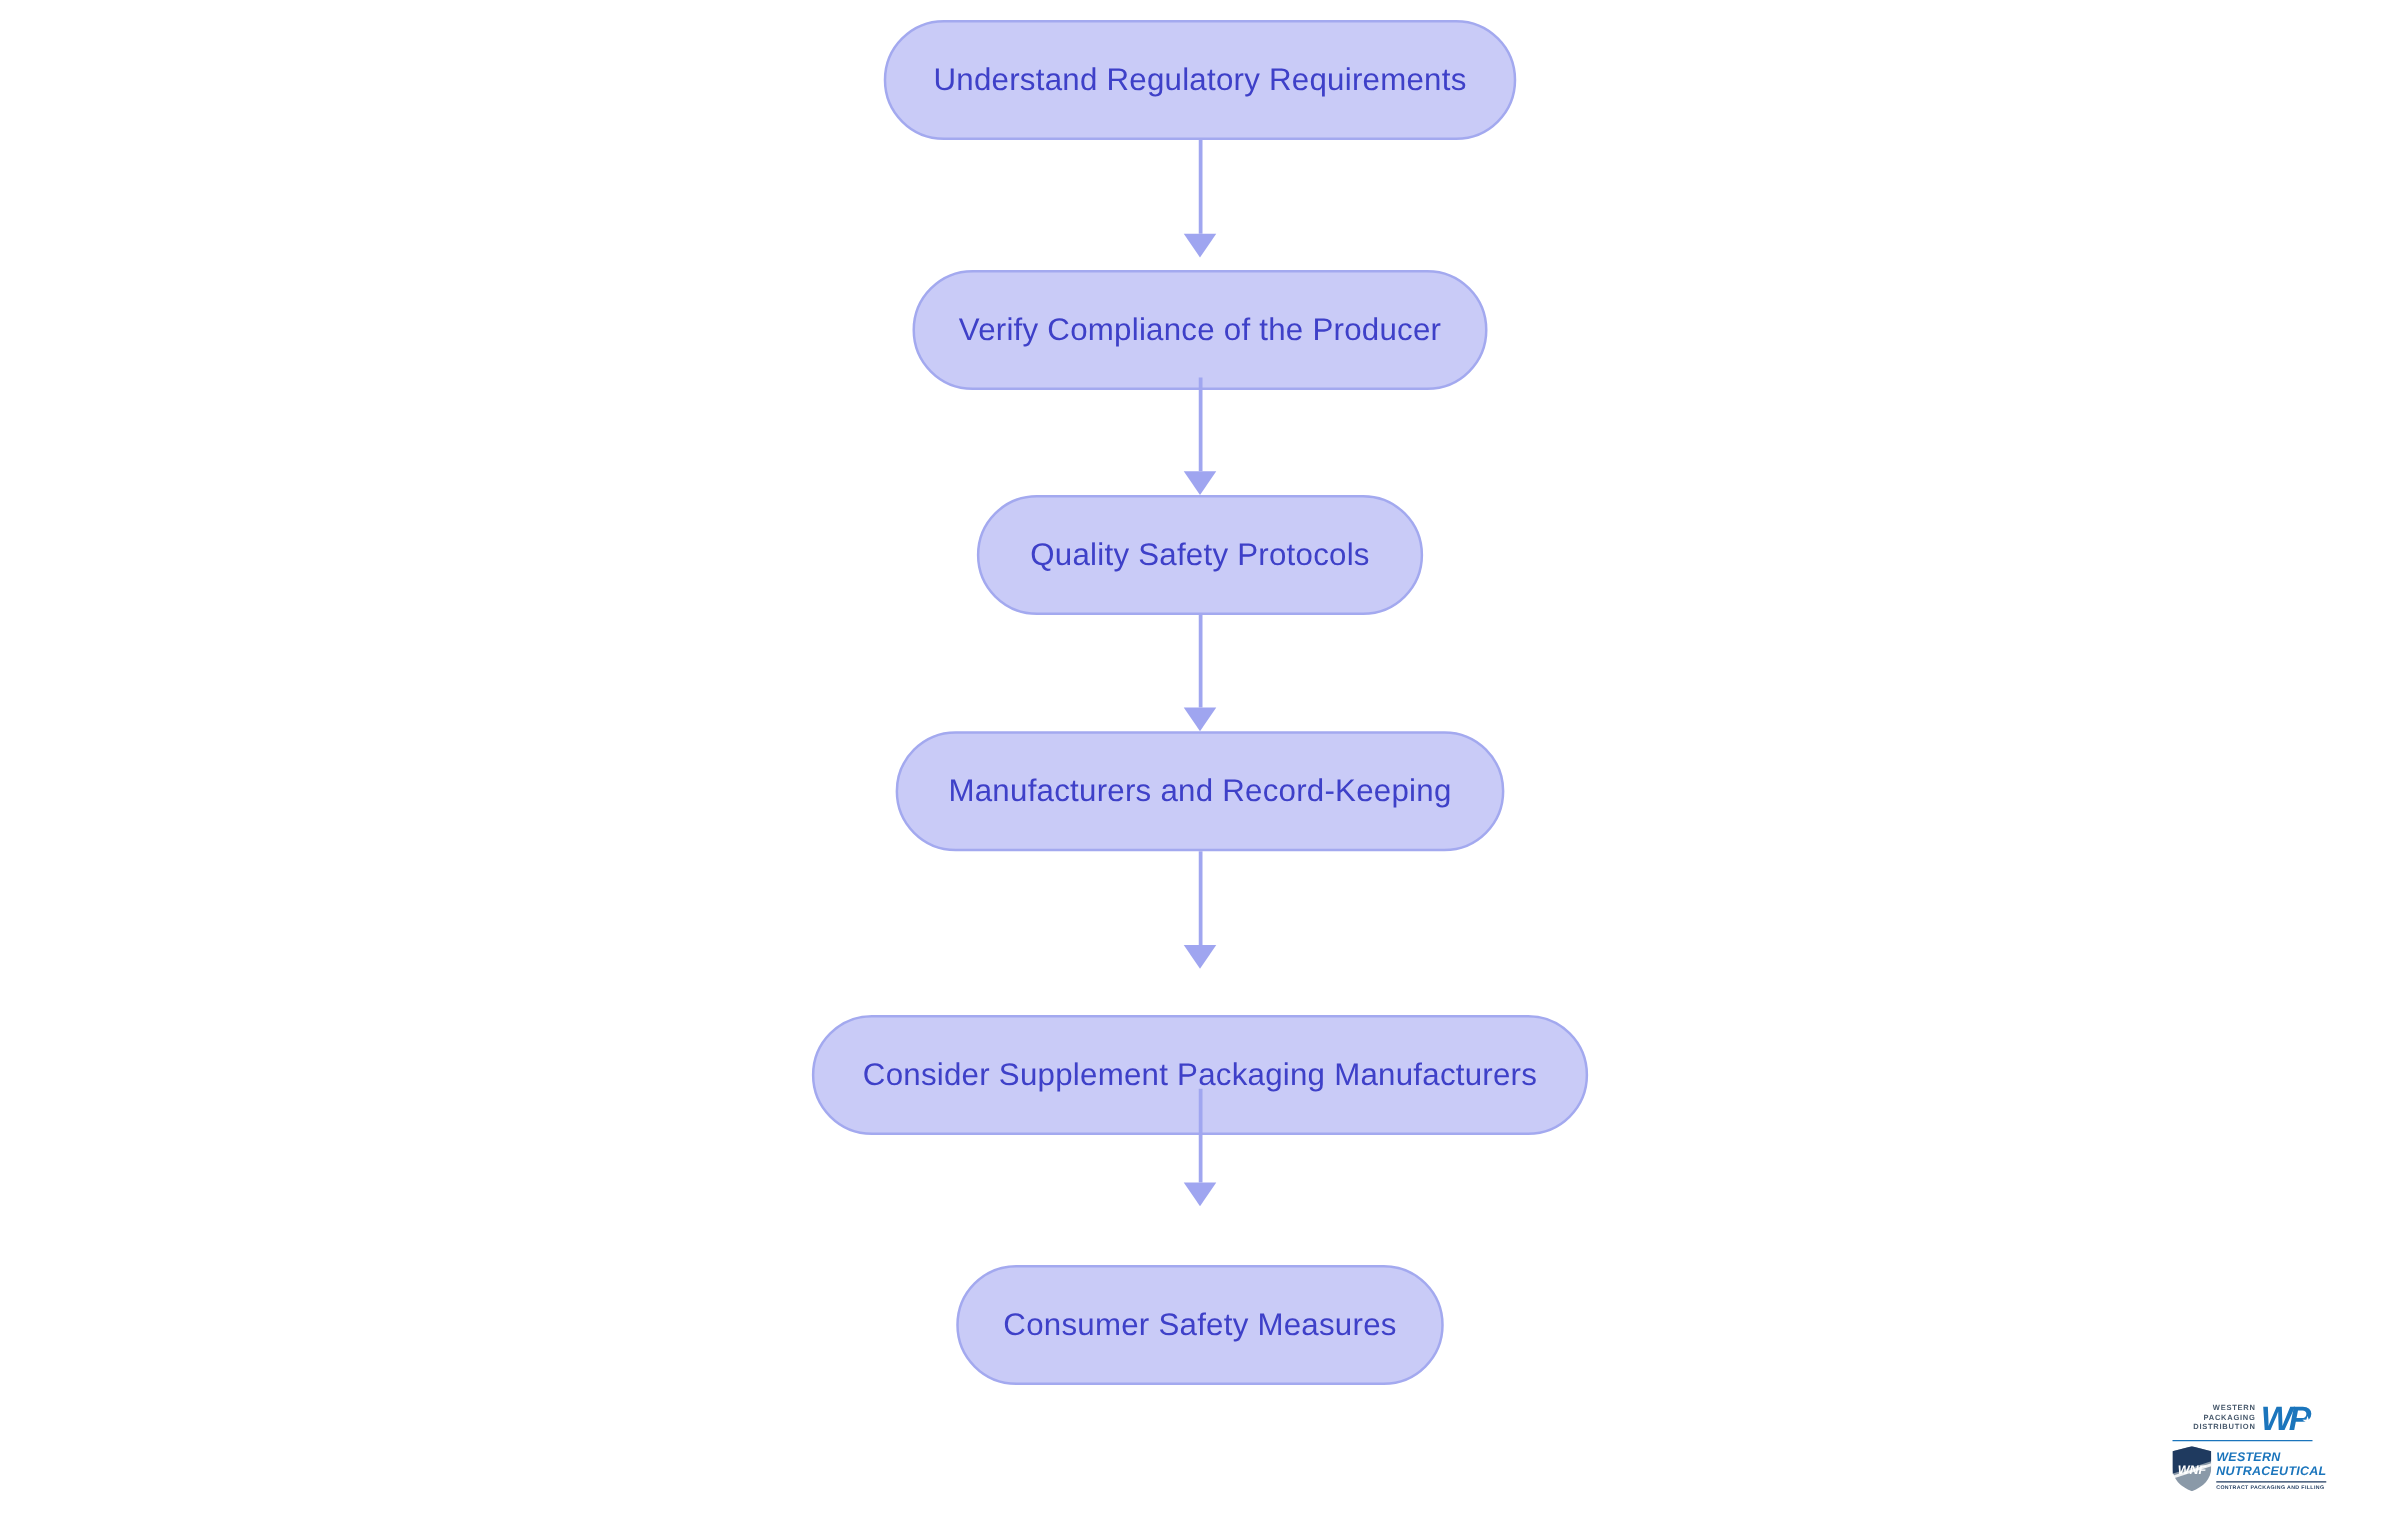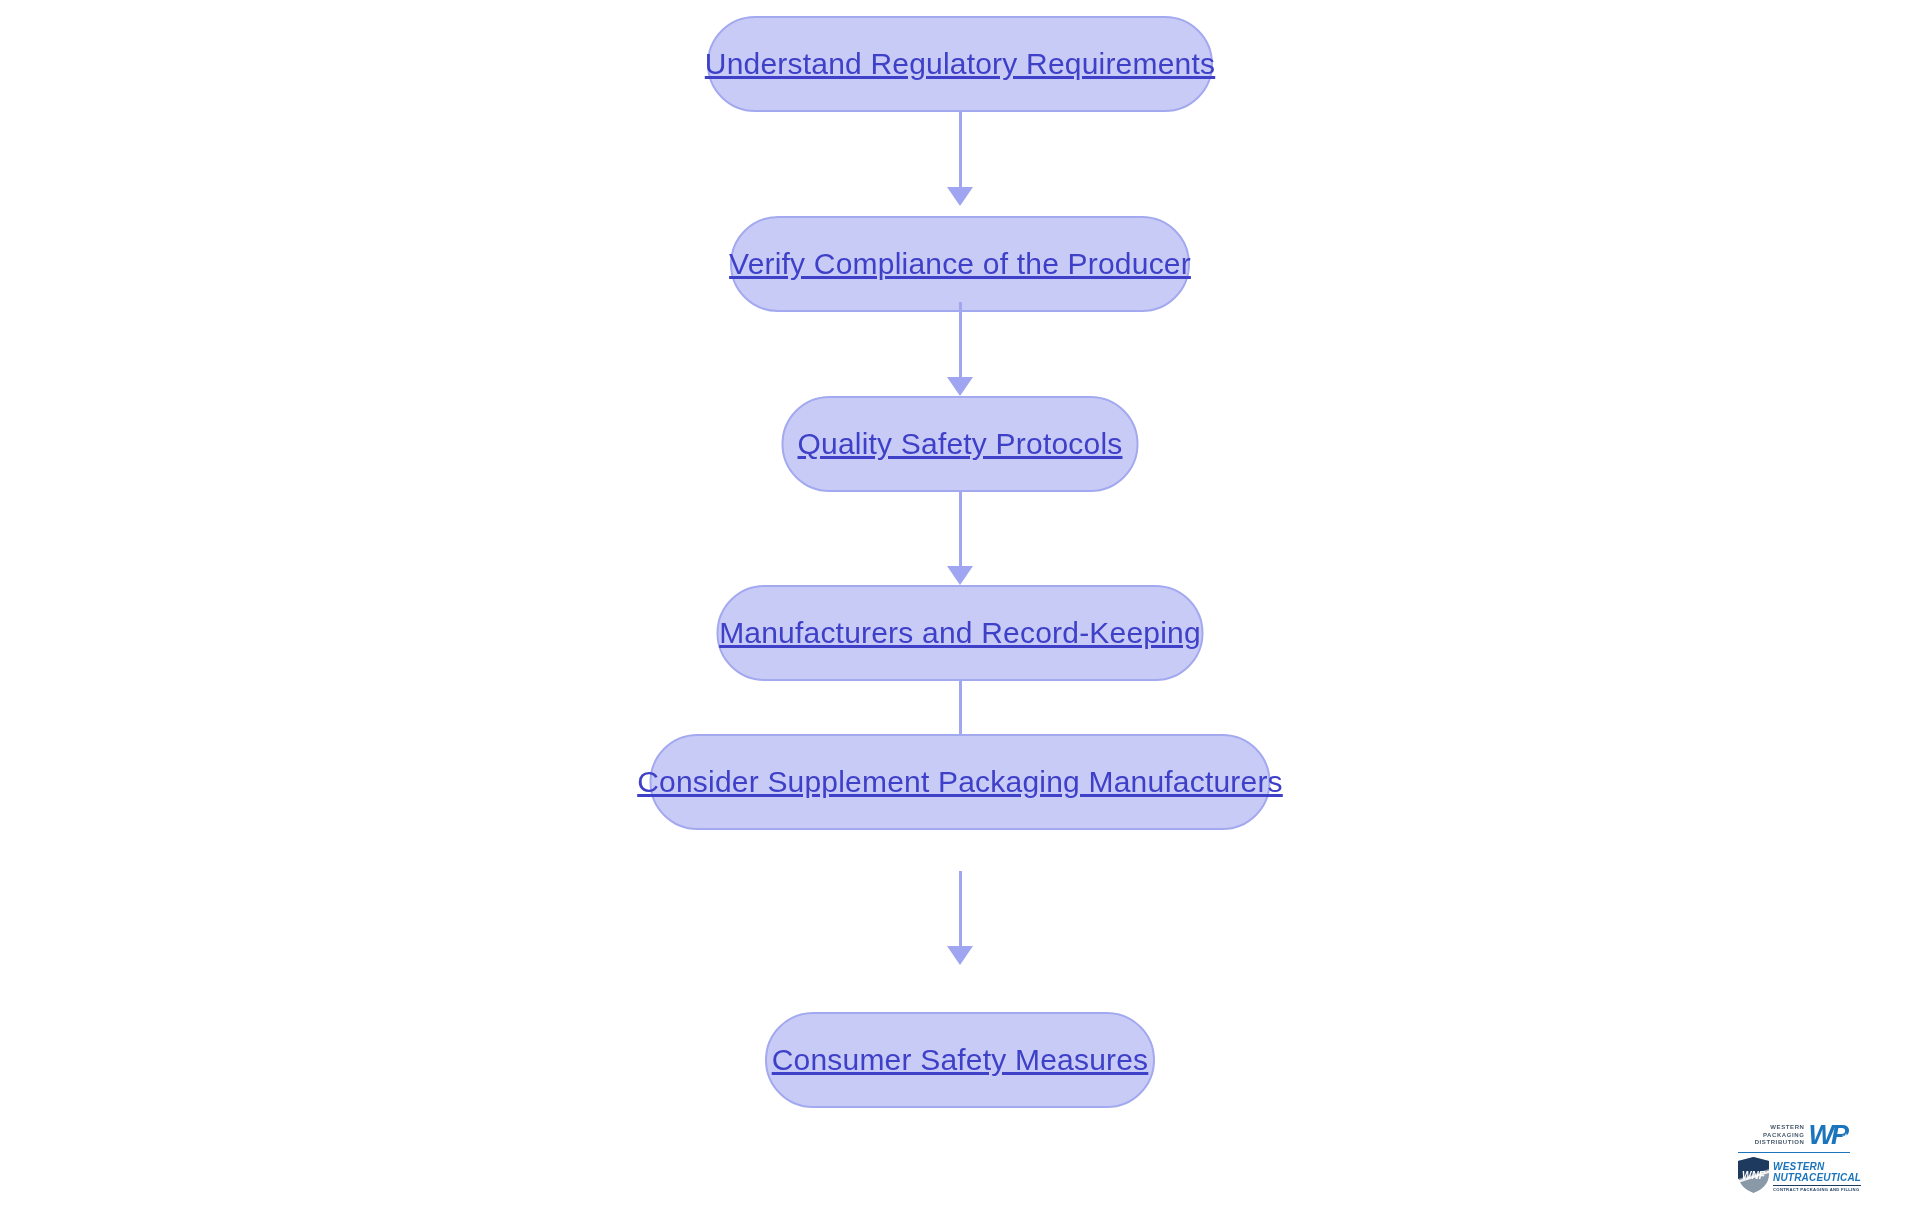--- a/index.html
+++ b/index.html
@@ -22,30 +22,29 @@
     transform: translateX(-50%);
     height: 96px;
     border-radius: 48px;
     background: #c9cbf7;
     border: 2px solid #a3a9ef;
     box-sizing: border-box;
     display: flex;
     align-items: center;
     justify-content: center;
     color: #3e40c8;
-    font-size: 30px;
+    font-size: 25px;
     letter-spacing: 0.2px;
     white-space: nowrap;
-    text-decoration: underline;
   }
   .node-1 { top: 16px;  width: 506px; }
   .node-2 { top: 216px; width: 460px; }
   .node-3 { top: 396px; width: 357px; }
   .node-4 { top: 585px; width: 487px; }
-  .node-5 { top: 734px; width: 621px; }
+  .node-5 { top: 812px; width: 621px; }
   .node-6 { top: 1012px; width: 390px; }
 
   
   .arrow {
     position: absolute;
     left: 50%;
     transform: translateX(-50%);
     width: 26px;
     display: flex;
     flex-direction: column;

